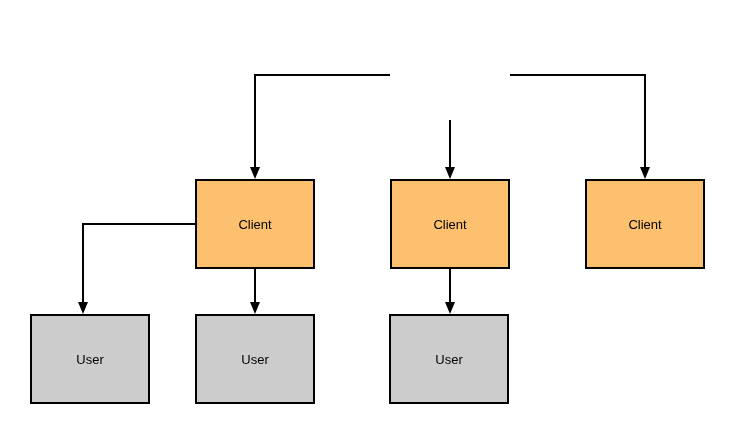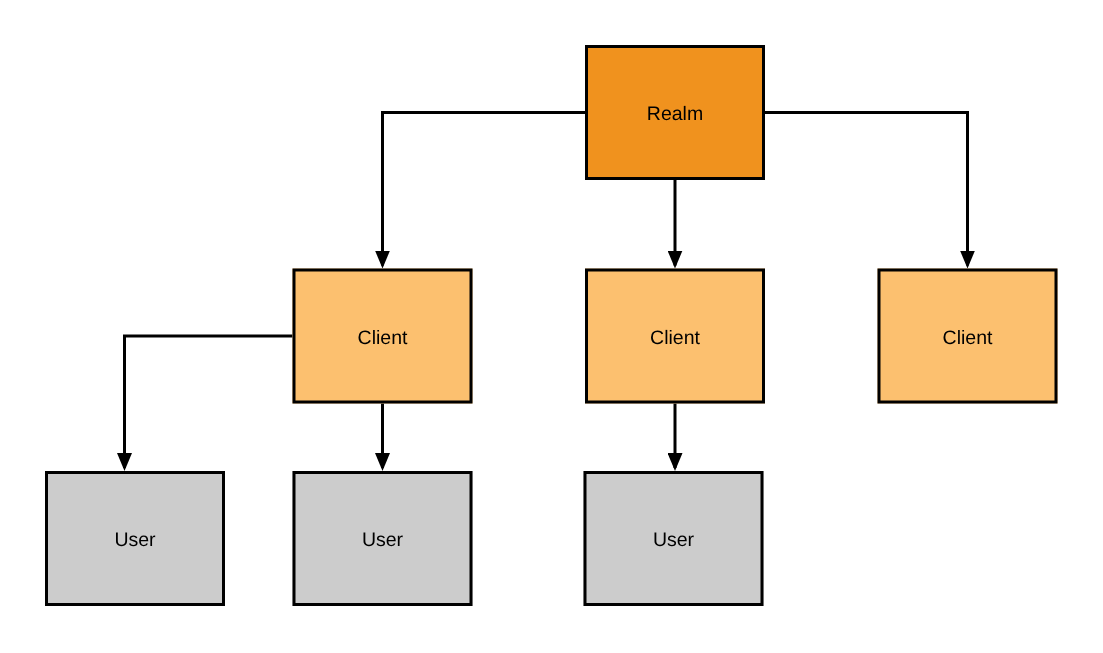--- a/index.html
+++ b/index.html
@@ -63,23 +63,20 @@
       </marker>
     </defs>
     <polyline class="edge" points="390,75 255,75 255,177" marker-end="url(#arrow)" style="stroke: rgb(0, 0, 0);"></polyline>
     <polyline class="edge" points="450,120 450,177" marker-end="url(#arrow)" style="stroke: rgb(0, 0, 0);"></polyline>
     <polyline class="edge" points="510,75 645,75 645,177" marker-end="url(#arrow)" style="stroke: rgb(0, 0, 0);"></polyline>
     <polyline class="edge" points="195,224 83,224 83,312" marker-end="url(#arrow)" style="stroke: rgb(0, 0, 0);"></polyline>
     <polyline class="edge" points="255,269 255,312" marker-end="url(#arrow)" style="stroke: rgb(0, 0, 0);"></polyline>
     <polyline class="edge" points="450,269 450,312" marker-end="url(#arrow)" style="stroke: rgb(0, 0, 0);"></polyline>
   </svg>
 
-  <div class="node n-realm" style="background-color: rgb(240, 146, 30); border-color: rgb(0, 0, 0); color: rgb(0, 0, 0);">
-    <span>Realm</span>
-  </div>
 
   <div class="node n-client1" style="background-color: rgb(252, 192, 111); border-color: rgb(0, 0, 0); color: rgb(0, 0, 0);">
     <span>Client</span>
   </div>
 
   <div class="node n-client2" style="background-color: rgb(252, 192, 111); border-color: rgb(0, 0, 0); color: rgb(0, 0, 0);">
     <span>Client</span>
   </div>
 
   <div class="node n-client3" style="background-color: rgb(252, 192, 111); border-color: rgb(0, 0, 0); color: rgb(0, 0, 0);">

